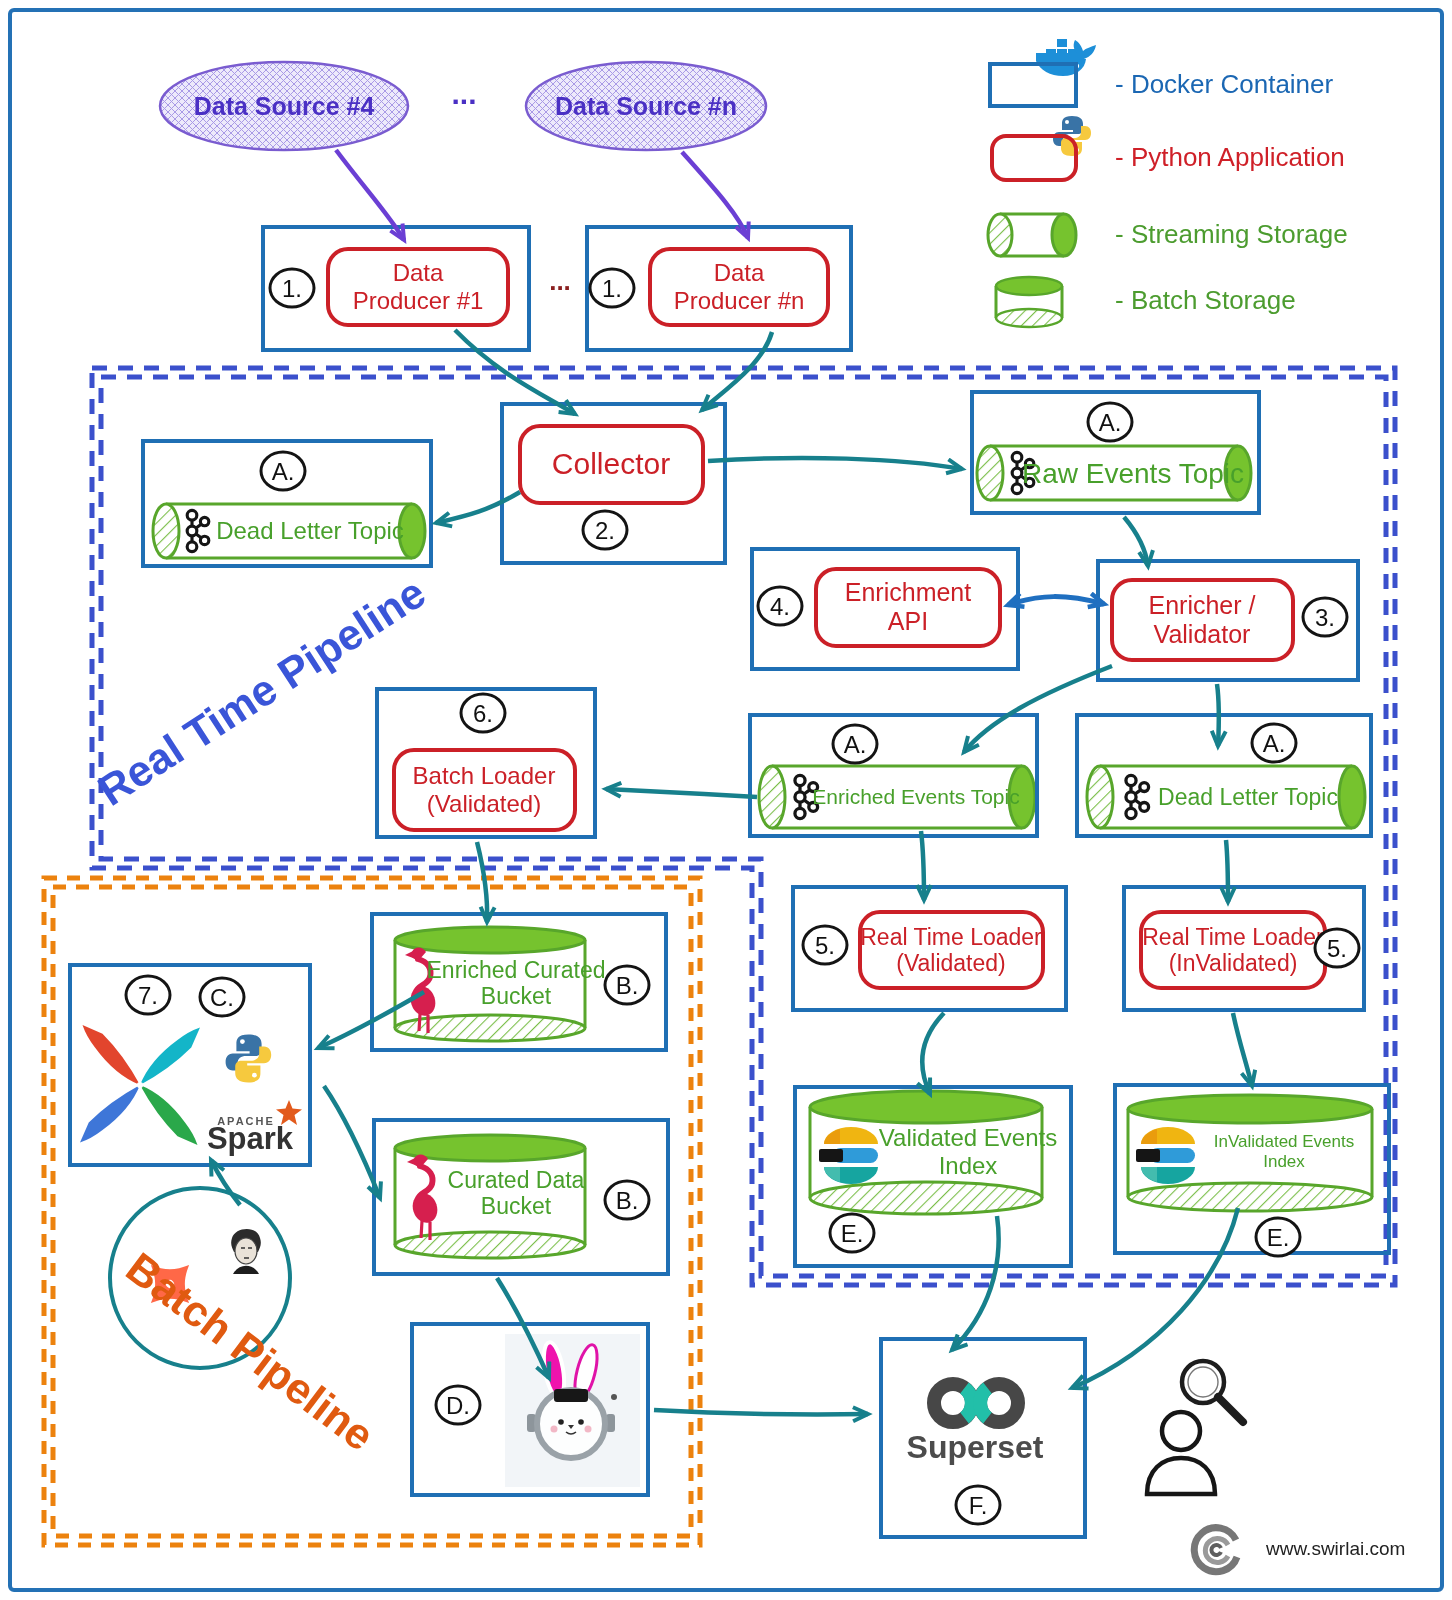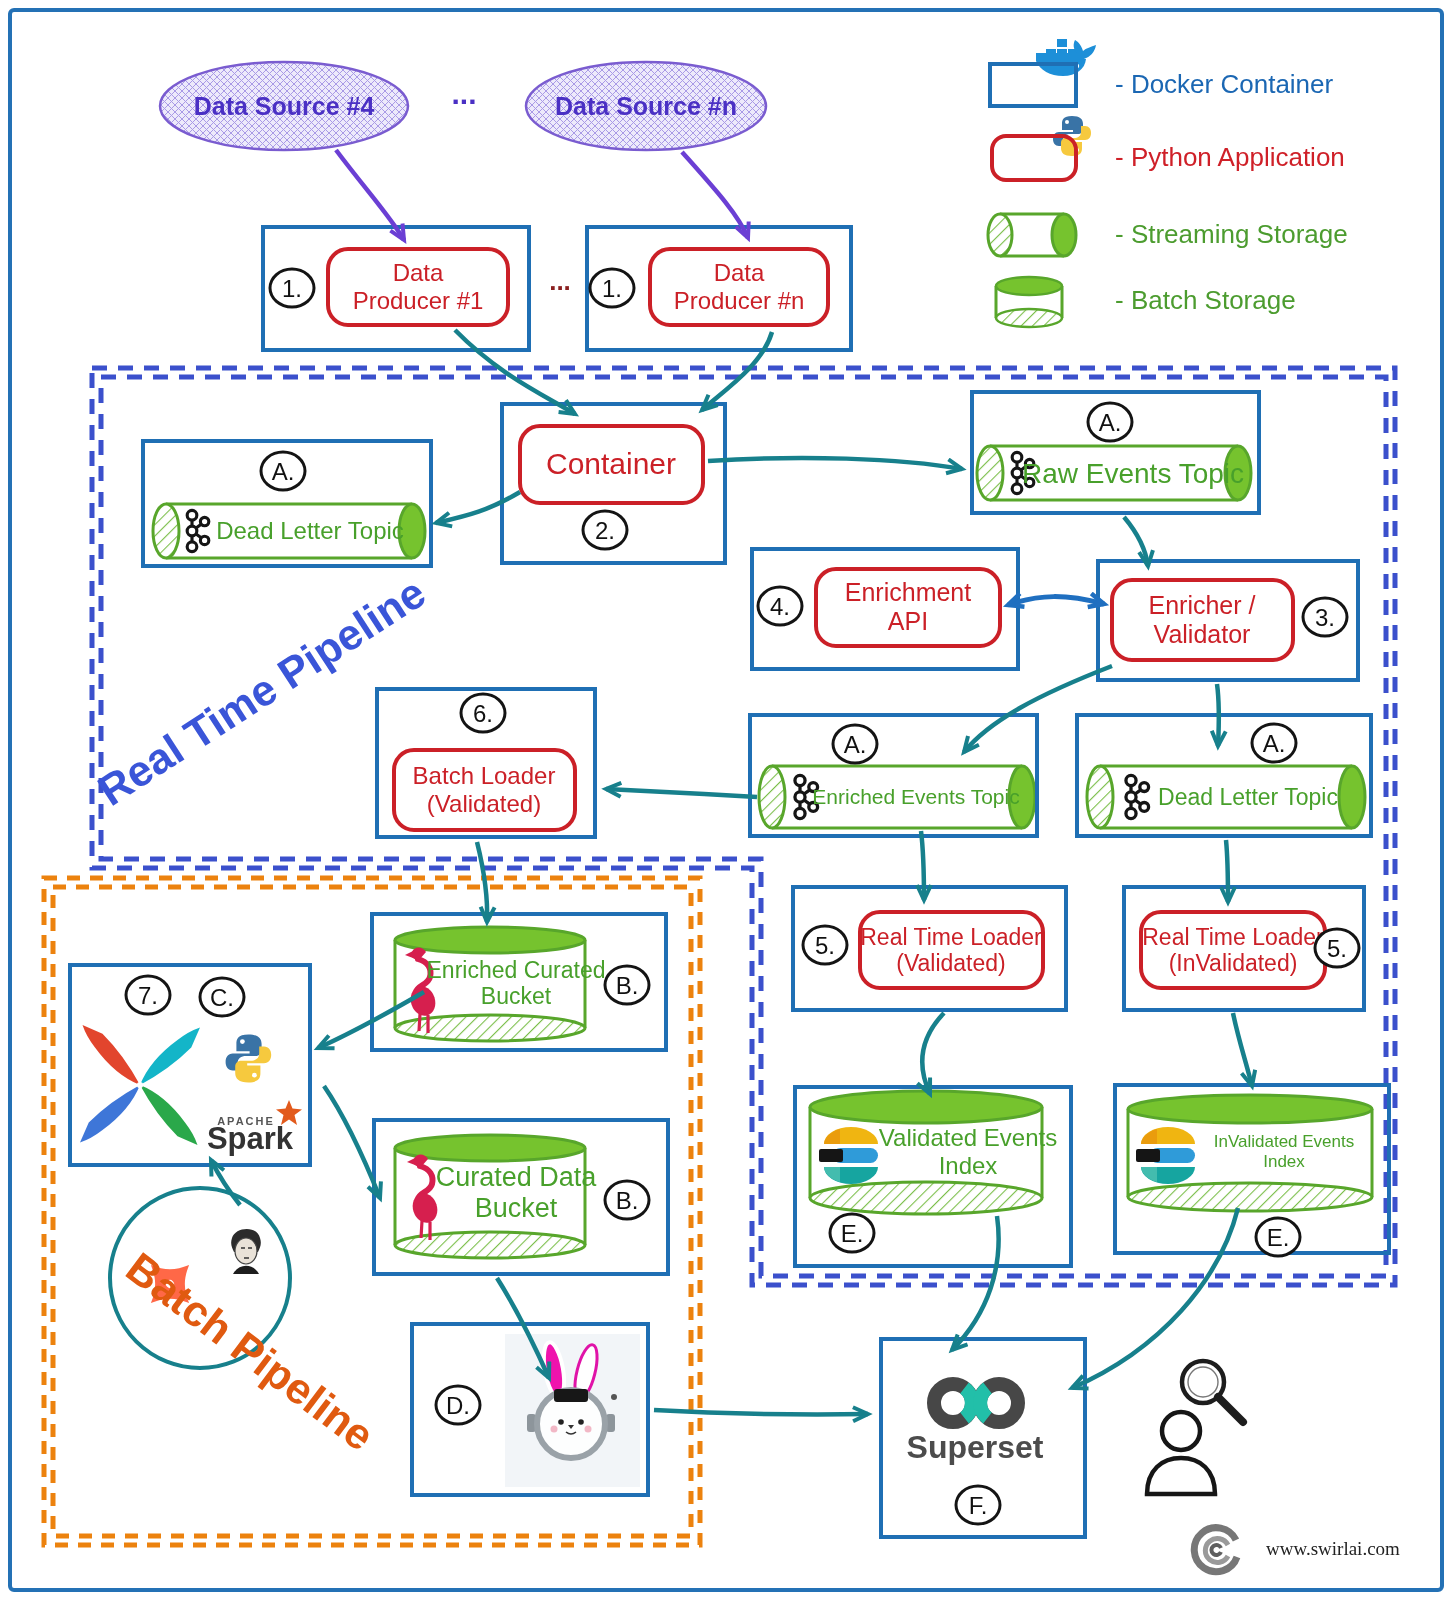--- a/index.html
+++ b/index.html
@@ -300,49 +300,49 @@
 
     <div class="tl" style="left:1115px;top:84px;font-size:26px;color:#1b67b3">- Docker Container</div>
     <div class="tl" style="left:1115px;top:157px;font-size:26px;color:#cf2028">- Python Application</div>
     <div class="tl" style="left:1115px;top:234px;font-size:26px;color:#4c9c2f">- Streaming Storage</div>
     <div class="tl" style="left:1115px;top:300px;font-size:26px;color:#4c9c2f">- Batch Storage</div>
 
     <div class="t" style="left:262px;top:692px;font-size:43px;font-weight:700;color:#3a55d8;transform:translate(-50%,-50%) rotate(-33deg);white-space:nowrap">Real Time Pipeline</div>
     <div class="t" style="left:250px;top:1352px;font-size:43px;font-weight:700;color:#e05a10;transform:translate(-50%,-50%) rotate(37deg);white-space:nowrap">Batch Pipeline</div>
 
     <div class="t green" style="left:310px;top:531px;font-size:24px">Dead Letter Topic</div>
-    <div class="t red" style="left:611px;top:464px;font-size:30px">Container</div>
+    <div class="t red" style="left:611px;top:464px;font-size:30px">Collector</div>
     <div class="t green" style="left:1133px;top:474px;font-size:28px">Raw Events Topic</div>
     <div class="t red" style="left:908px;top:607px;font-size:25px">Enrichment
 API</div>
     <div class="t red" style="left:1202px;top:620px;font-size:25px">Enricher /
 Validator</div>
     <div class="t red" style="left:484px;top:790px;font-size:24px">Batch Loader
 (Validated)</div>
     <div class="t green" style="left:916px;top:797px;font-size:21px">Enriched Events Topic</div>
     <div class="t green" style="left:1248px;top:797px;font-size:23px">Dead Letter Topic</div>
     <div class="t red" style="left:951px;top:950px;font-size:23px">Real Time Loader
 (Validated)</div>
     <div class="t red" style="left:1233px;top:950px;font-size:23px">Real Time Loader
 (InValidated)</div>
     <div class="t green" style="left:968px;top:1152px;font-size:24px">Validated Events
 Index</div>
     <div class="t green" style="left:1284px;top:1152px;font-size:17px">InValidated Events
 Index</div>
     <div class="t green" style="left:516px;top:983px;font-size:23px">Enriched Curated
 Bucket</div>
-    <div class="t green" style="left:516px;top:1193px;font-size:27px">Curated Data
+    <div class="t green" style="left:516px;top:1193px;font-size:23px">Curated Data
 Bucket</div>
 
     <div class="t" style="left:246px;top:1121px;font-size:11px;letter-spacing:2px;color:#555;font-weight:700">APACHE</div>
     <div class="t" style="left:250px;top:1139px;font-size:31px;font-weight:700;color:#333">Spark</div>
 
     <div class="t" style="left:975px;top:1447px;font-size:32px;font-weight:700;color:#4c4c4c">Superset</div>
 
-    <div class="tl" style="left:1266px;top:1549px;font-size:19px;color:#222;font-family:Liberation Serif, serif">www.swirlai.com</div>
+    <div class="tl" style="left:1266px;top:1549px;font-size:19px;color:#222;font-family:Liberation Sans, sans-serif">www.swirlai.com</div>
 
     <div class="badge" style="left:292px;top:288px">1.</div>
     <div class="badge" style="left:612px;top:288px">1.</div>
     <div class="badge" style="left:283px;top:471px">A.</div>
     <div class="badge" style="left:1110px;top:422px">A.</div>
     <div class="badge" style="left:855px;top:744px">A.</div>
     <div class="badge" style="left:1274px;top:743px">A.</div>
     <div class="badge" style="left:605px;top:530px">2.</div>
     <div class="badge" style="left:1325px;top:617px">3.</div>
     <div class="badge" style="left:780px;top:606px">4.</div>

